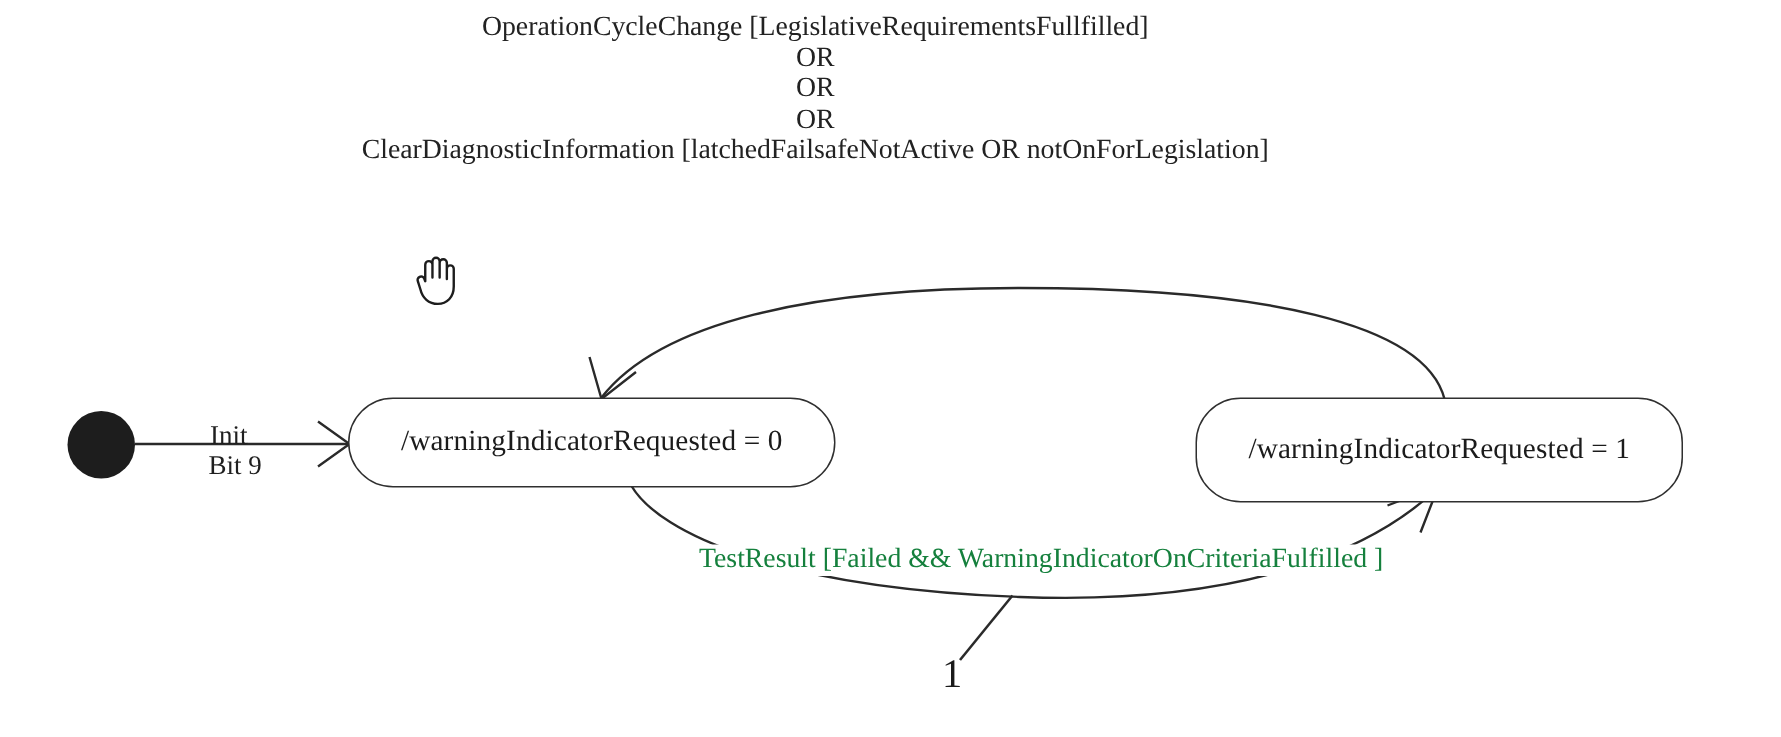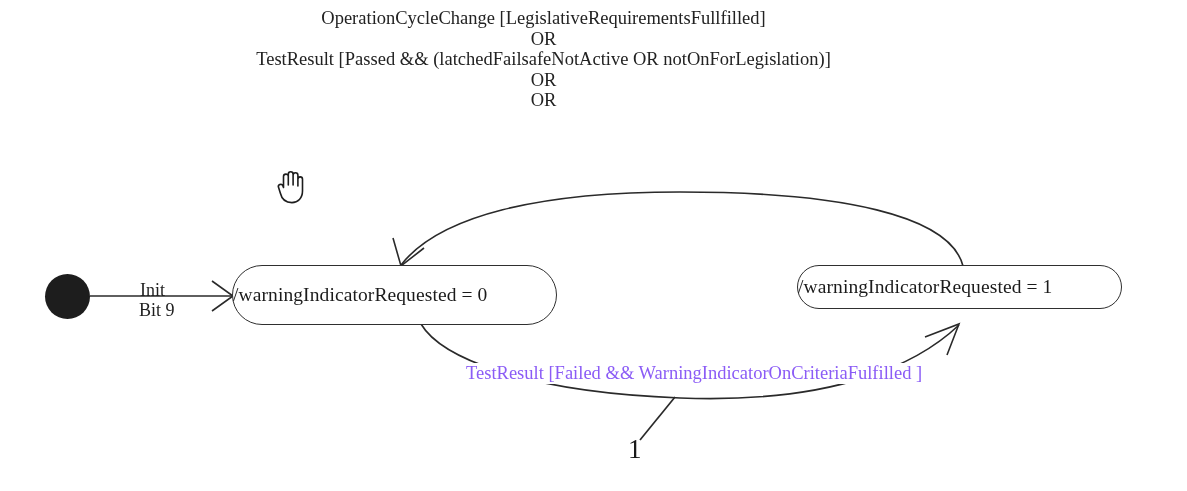--- a/index.html
+++ b/index.html
@@ -44,21 +44,21 @@
     stroke-width: 1.7;
   }
   .state-box {
     position: absolute;
     box-sizing: border-box;
     border: 1.7px solid #2f2f2f;
     border-radius: 30px;
     background: #ffffff;
     display: flex;
     align-items: center;
-    justify-content: flex-start;
+    justify-content: center;
   }
   .state-label {
     font-size: 19.5px;
     letter-spacing: 0.1px;
     color: #1b1b1b;
     white-space: nowrap;
   }
   .init-node {
     position: absolute;
     border-radius: 50%;
@@ -71,21 +71,21 @@
     font-size: 18.5px;
     color: #222222;
     white-space: nowrap;
   }
   .guard-block div {
     white-space: nowrap;
   }
   .edge-label {
     position: absolute;
     font-size: 18.5px;
-    color: #8b5cf6;
+    color: #15803d;
     white-space: nowrap;
     background: #ffffff;
     padding: 0 3px;
   }
   .init-label {
     position: absolute;
     font-size: 18px;
     color: #1f1f1f;
     white-space: nowrap;
   }
@@ -110,23 +110,23 @@
   }
 </style>
 </head>
 <body>
 
 <div id="canvas">
 
   <div class="guard-block" style="left: 0; top: 8px; width: 1087px;">
     <div>OperationCycleChange [LegislativeRequirementsFullfilled]</div>
     <div>OR</div>
-    <div>TestResult [Passed &amp;&amp; (latchedFailsafeNotActive OR notOnForLegislation)]</div>
     <div>OR</div>
     <div>OR</div>
+    <div>ClearDiagnosticInformation [latchedFailsafeNotActive OR notOnForLegislation]</div>
   </div>
 
   <svg class="layer" viewBox="0 0 1187 491">
 
     <line class="edge-path" x1="90" y1="296" x2="233" y2="296"></line>
     <path class="arrow-head" d="M 212 281 L 233 296 L 212 311"></path>
 
     <path class="edge-path" d="M 963 266 C 950 215 840 192 680 192 C 540 192 440 215 401 265"></path>
     <path class="arrow-head" d="M 393 238 L 401 266 L 424 248"></path>
 
@@ -138,21 +138,21 @@
 
   <div class="init-node" style="left: 45px; top: 274px; width: 45px; height: 45px;"></div>
 
   <div class="init-label" style="left: 140px; top: 280px;">Init</div>
   <div class="init-label" style="left: 139px; top: 300px;">Bit 9</div>
 
   <div class="state-box" style="left: 232px; top: 265px; width: 325px; height: 60px;">
     <span class="state-label">/warningIndicatorRequested = 0</span>
   </div>
 
-  <div class="state-box" style="left: 797px; top: 265px; width: 325px; height: 44px;">
+  <div class="state-box" style="left: 797px; top: 265px; width: 325px; height: 70px;">
     <span class="state-label">/warningIndicatorRequested = 1</span>
   </div>
 
   <div class="edge-label" style="left: 463px; top: 363px;">TestResult [Failed &amp;&amp; WarningIndicatorOnCriteriaFulfilled ]</div>
 
   <div class="callout-number" style="left: 628px; top: 434px;">1</div>
 
 
   <svg class="cursor-icon" style="left: 274px; top: 167px;" width="34" height="38" viewBox="0 0 34 38">
     <path d="M9.5 20.5 L9.5 9.5 a2.4 2.4 0 0 1 4.8 0 L14.3 18

